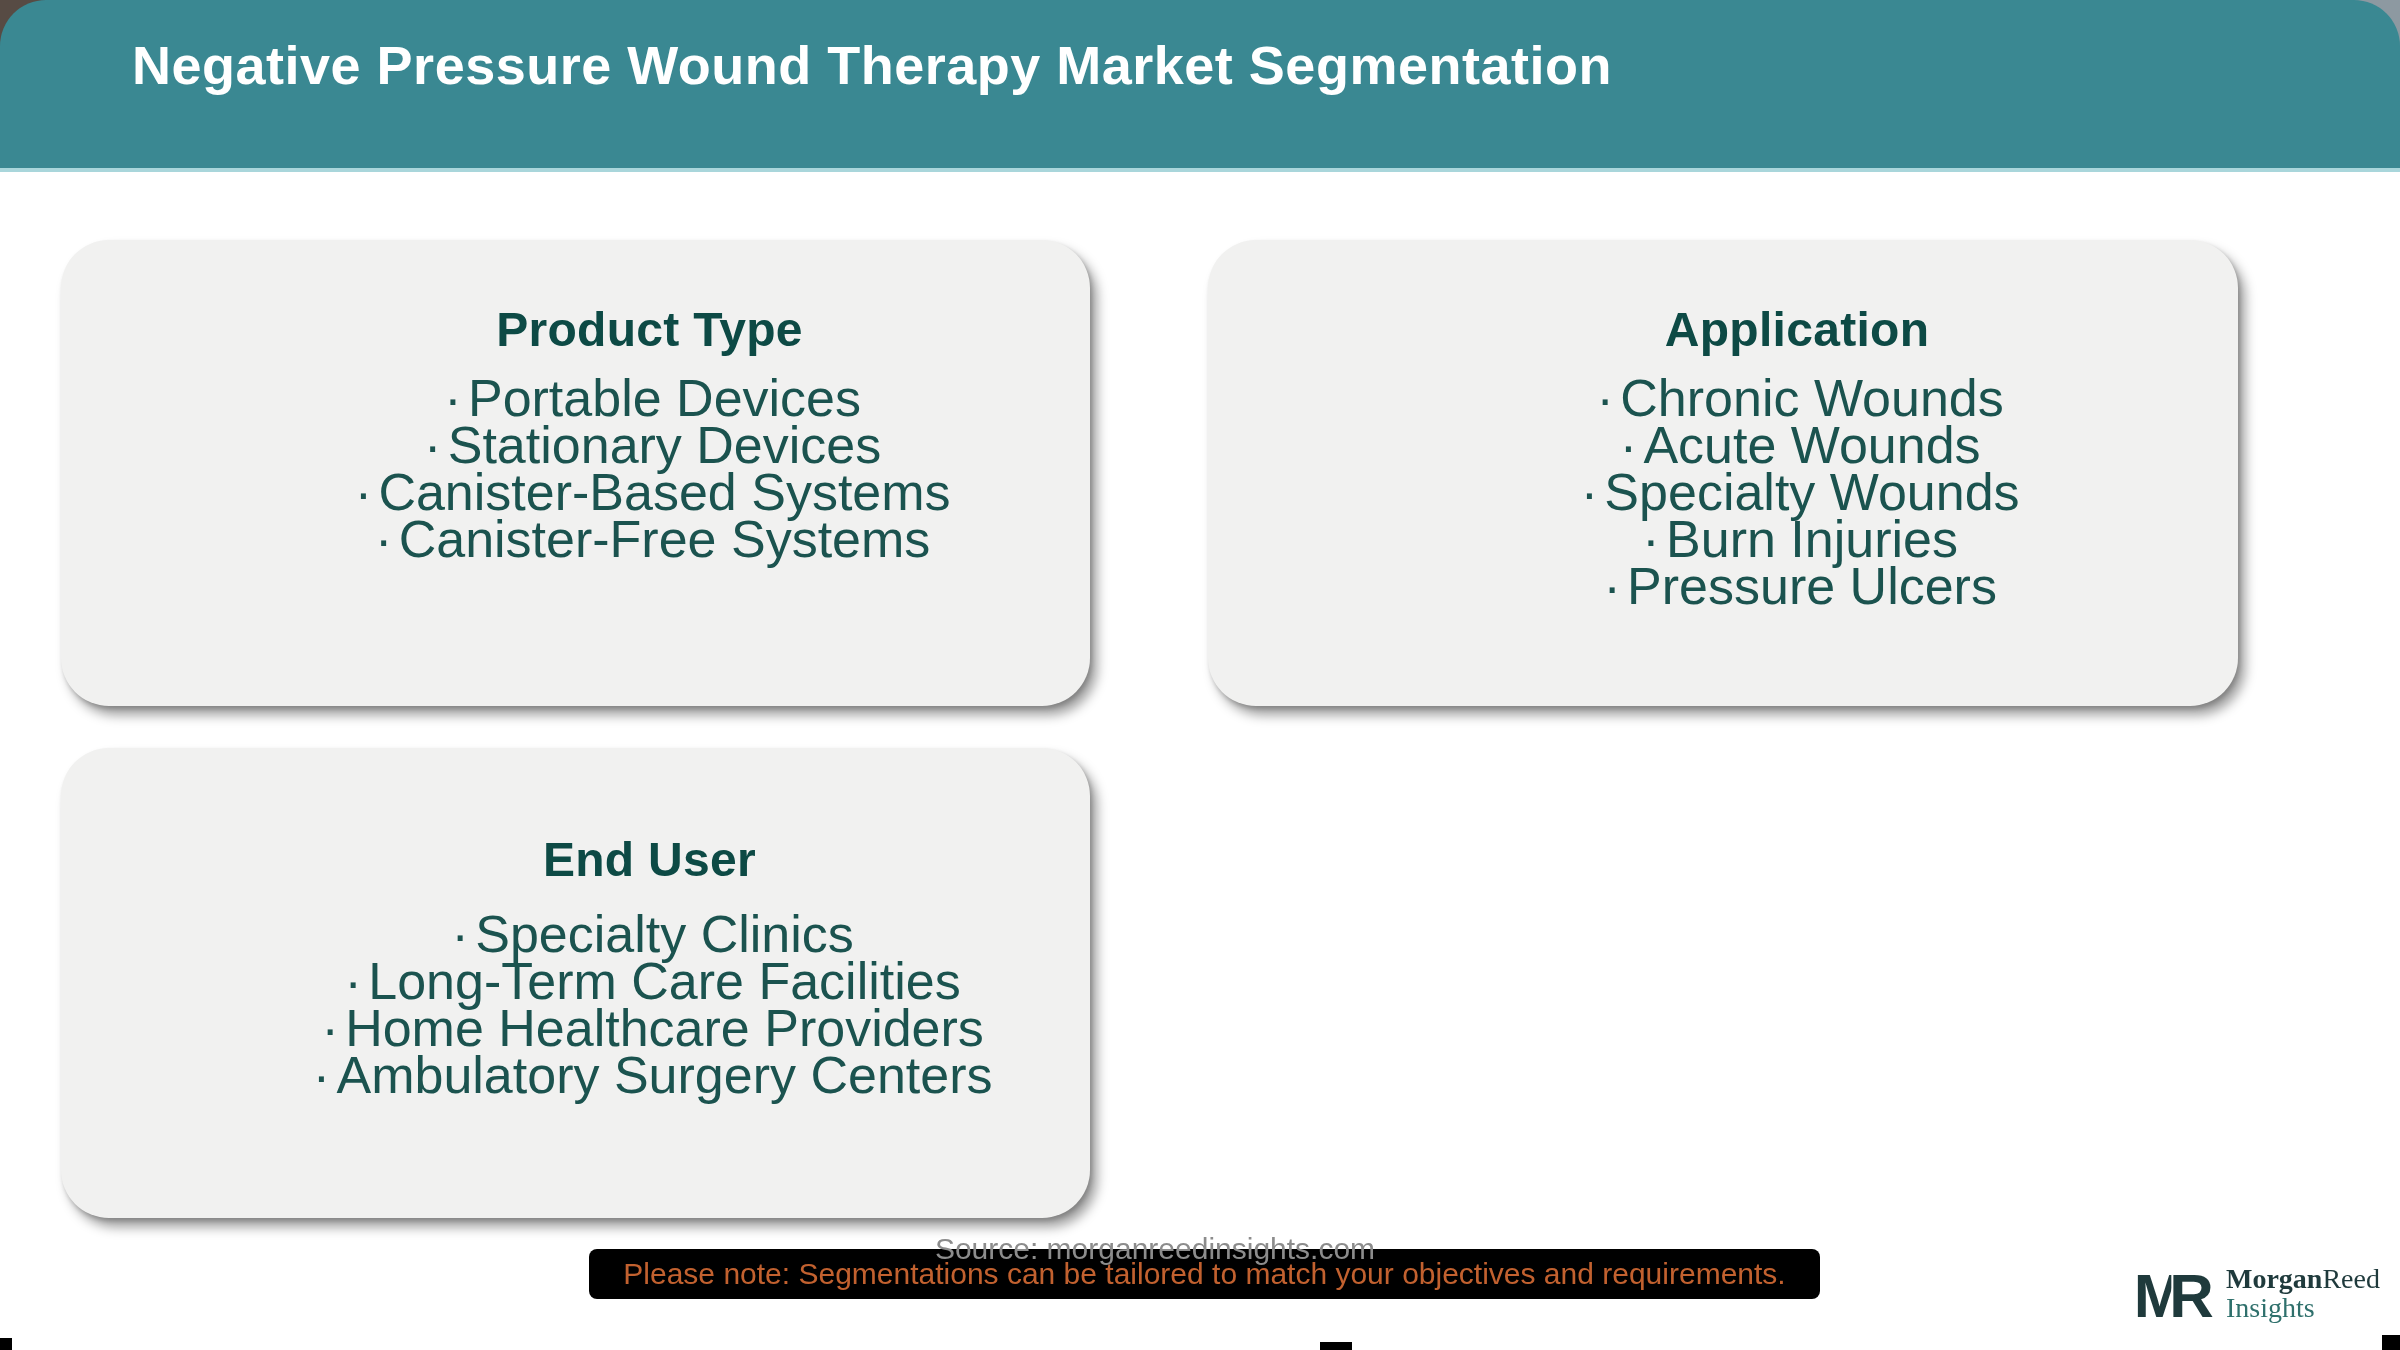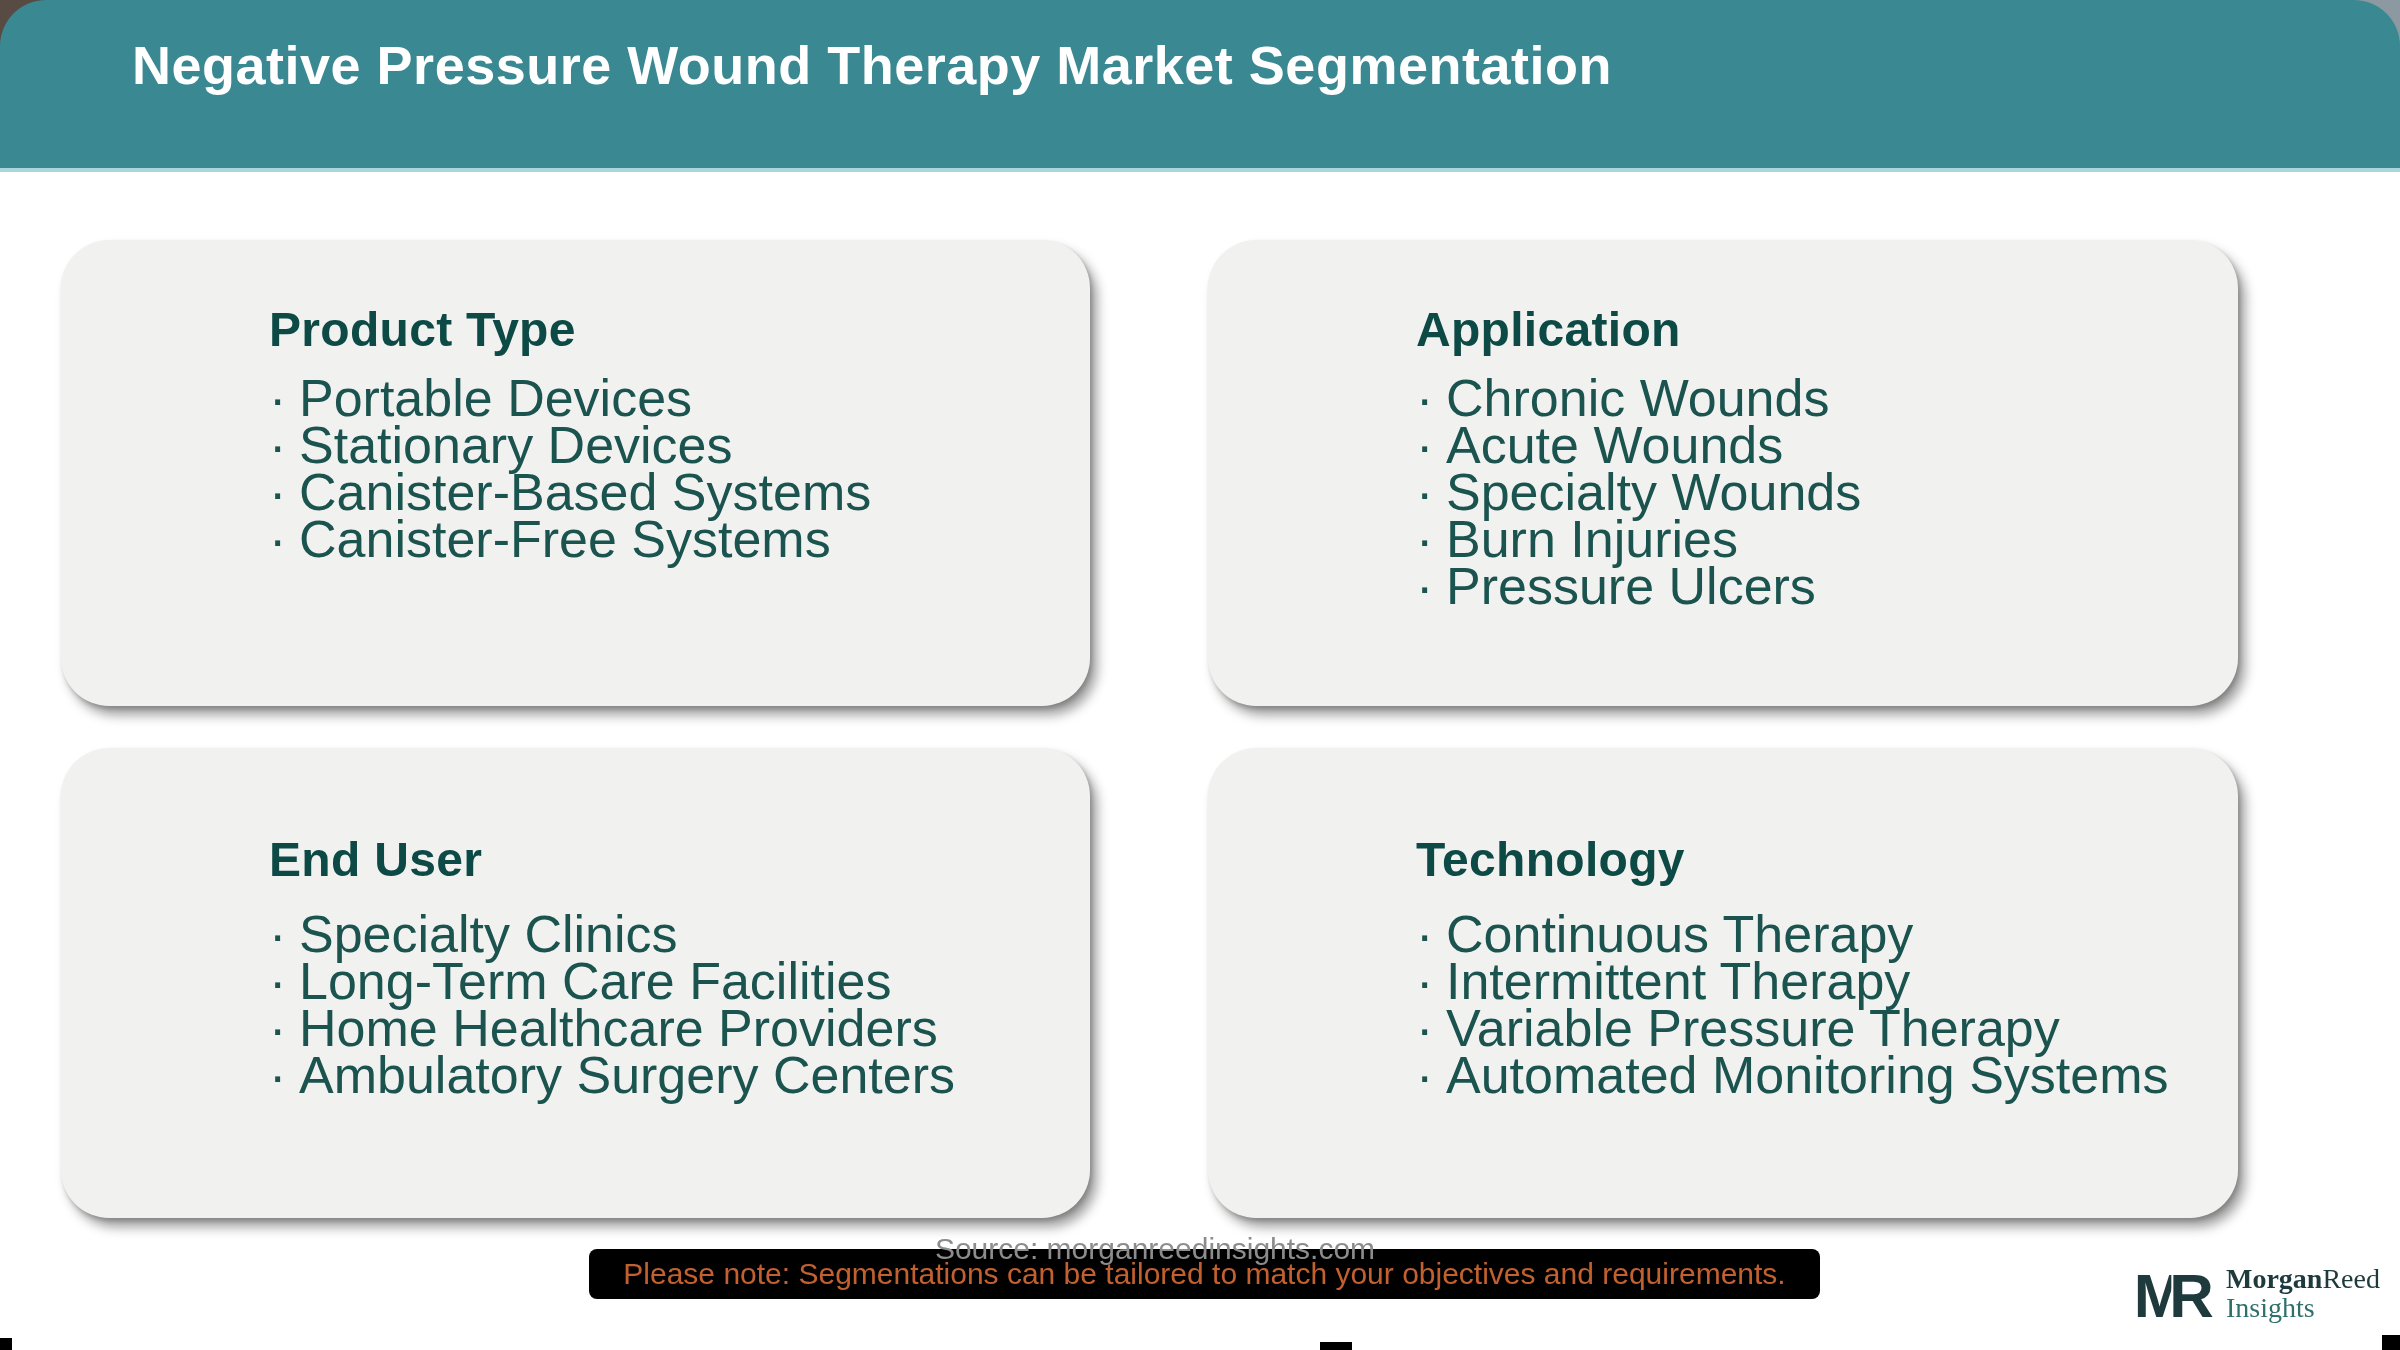--- a/index.html
+++ b/index.html
@@ -19,21 +19,21 @@
     box-sizing:border-box;z-index:2;
   }
   .titlebar h1{
     position:absolute;left:132px;top:34px;margin:0;
     font-size:54px;font-weight:bold;color:#ffffff;letter-spacing:0.5px;white-space:nowrap;
   }
   
   .grid{
     position:absolute;left:61px;top:240px;width:2177px;
     display:grid;grid-template-columns:1029px 1030px;grid-template-rows:466px 470px;
-    column-gap:118px;row-gap:42px;z-index:1;
+    column-gap:118px;row-gap:42px;z-index:1;text-align:center;
   }
   .card{
     background:var(--card-bg,#f1f1f0);
     border-radius:48px;
     box-shadow:7px 9px 12px rgba(0,0,0,0.38), 2px 3px 4px rgba(0,0,0,0.18);
     box-sizing:border-box;
     padding:62px 60px 0 208px;
   }
   .card.row2{padding-top:84px;}
   .card h2{
@@ -105,29 +105,20 @@
     <section class="card row2">
       <h2>End User</h2>
       <ul>
           <li>Specialty Clinics</li>
           <li>Long-Term Care Facilities</li>
           <li>Home Healthcare Providers</li>
           <li>Ambulatory Surgery Centers</li>
         </ul>
     </section>
 
-    <section class="card row2">
-      <h2>Technology</h2>
-      <ul>
-          <li>Continuous Therapy</li>
-          <li>Intermittent Therapy</li>
-          <li>Variable Pressure Therapy</li>
-          <li>Automated Monitoring Systems</li>
-        </ul>
-    </section>
   </main>
 
   <div class="note">
     <span>Please note: Segmentations can be tailored to match your objectives and requirements.</span>
   </div>
 
   <div class="source">Source: morganreedinsights.com</div>
 
   <div class="logo">
     <svg width="80" height="58" viewBox="0 0 140 100" aria-hidden="true">

